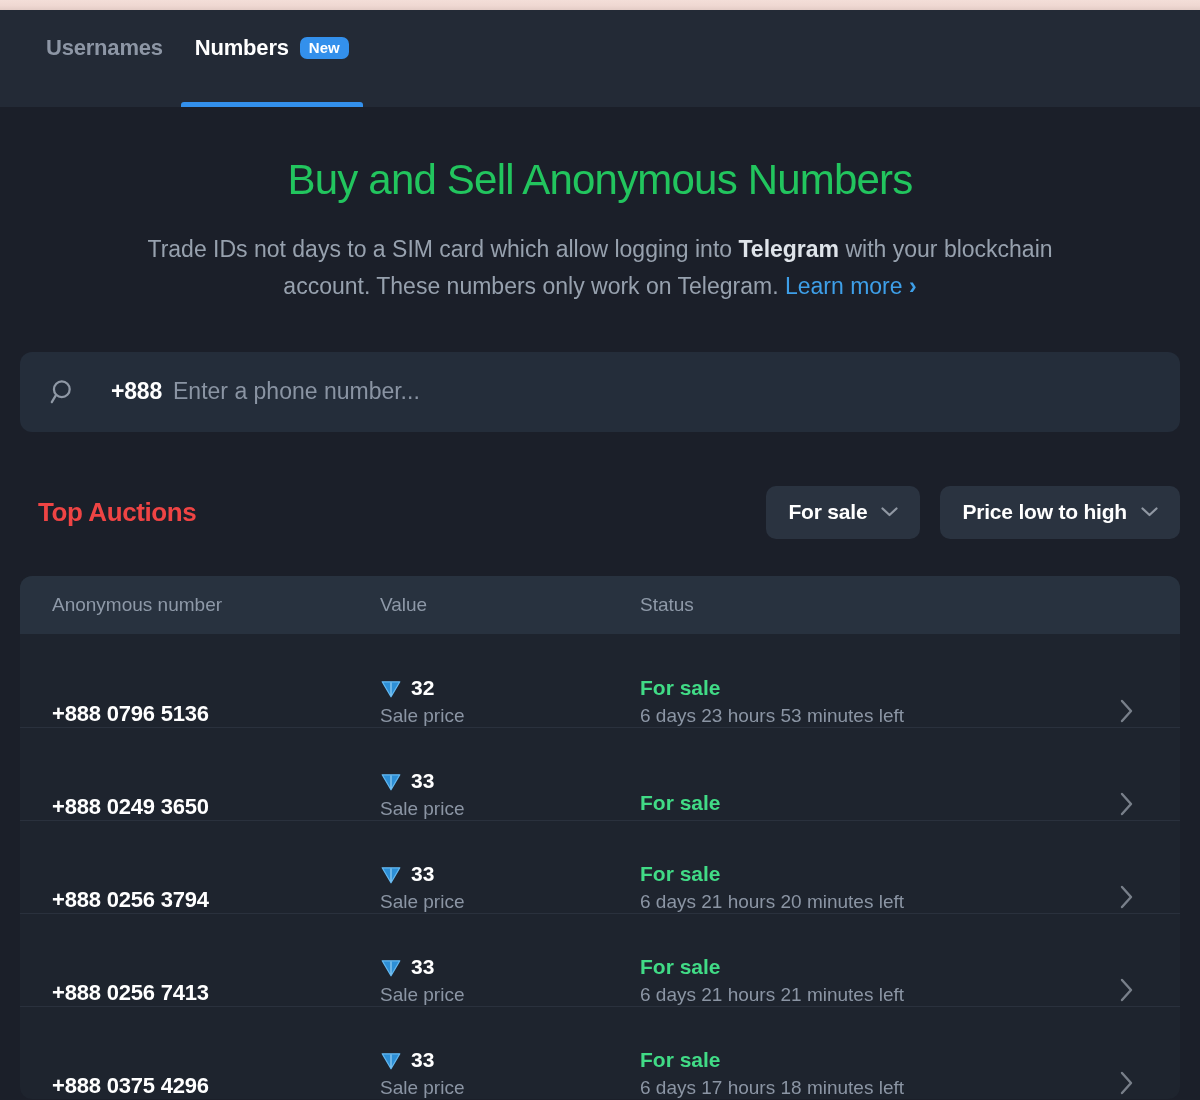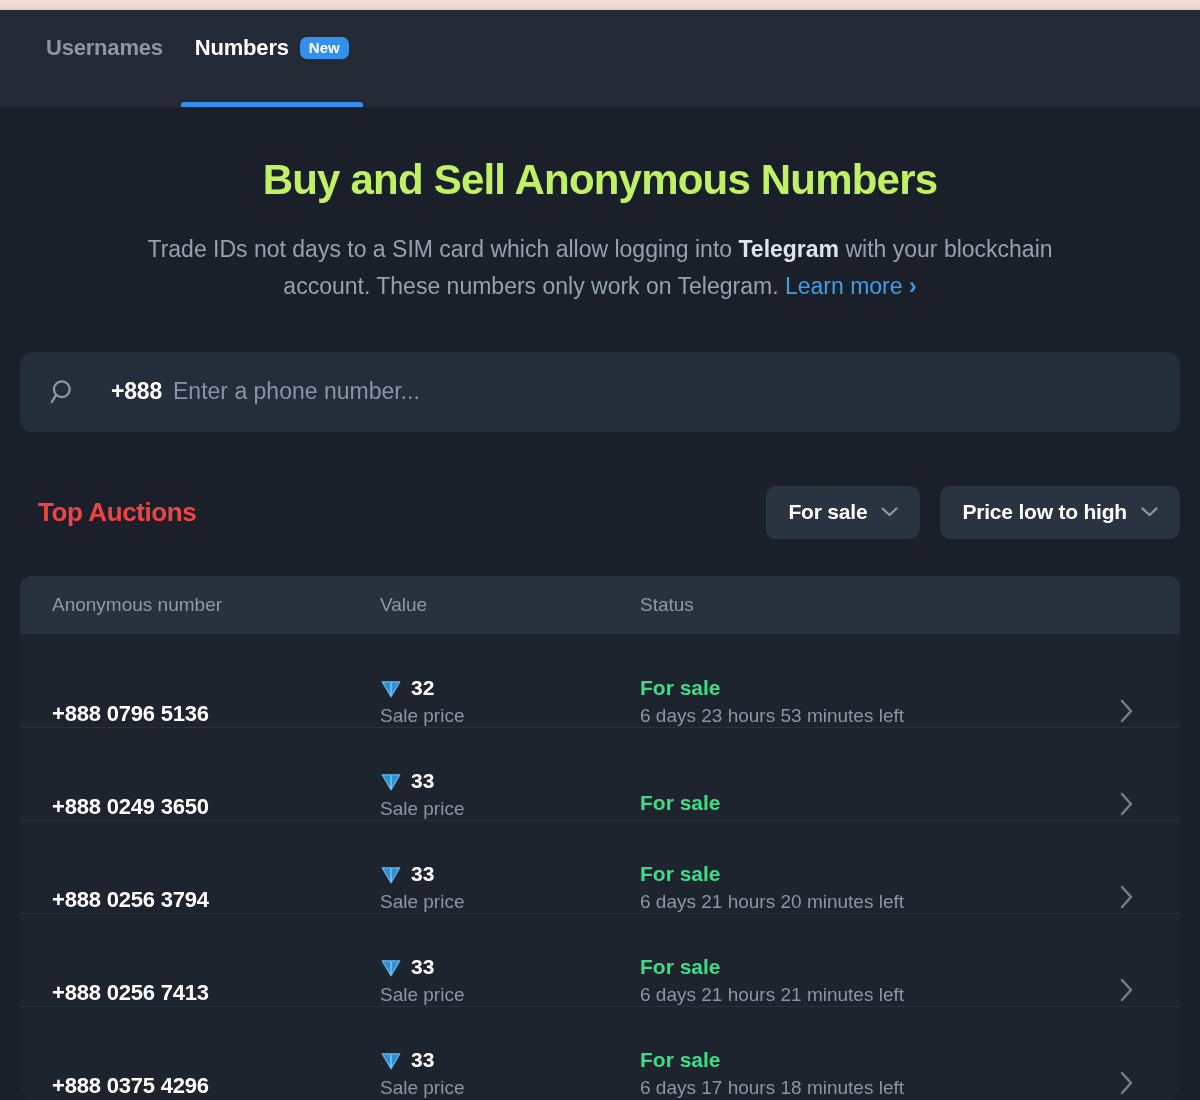--- a/index.html
+++ b/index.html
@@ -69,23 +69,23 @@
     line-height: 1;
   }
 
   
   .hero {
     padding-top: 50px;
     text-align: center;
   }
   .hero h1 {
     font-size: 42px;
-    font-weight: bold;
+    font-weight: normal;
     letter-spacing: -0.8px;
-    color: #bef264;
+    color: #22c55e;
     line-height: 1.1;
   }
   .hero p {
     margin: 28px auto 0;
     max-width: 980px;
     font-size: 23px;
     line-height: 1.62;
     color: #97a1ae;
     font-weight: 400;
   }

